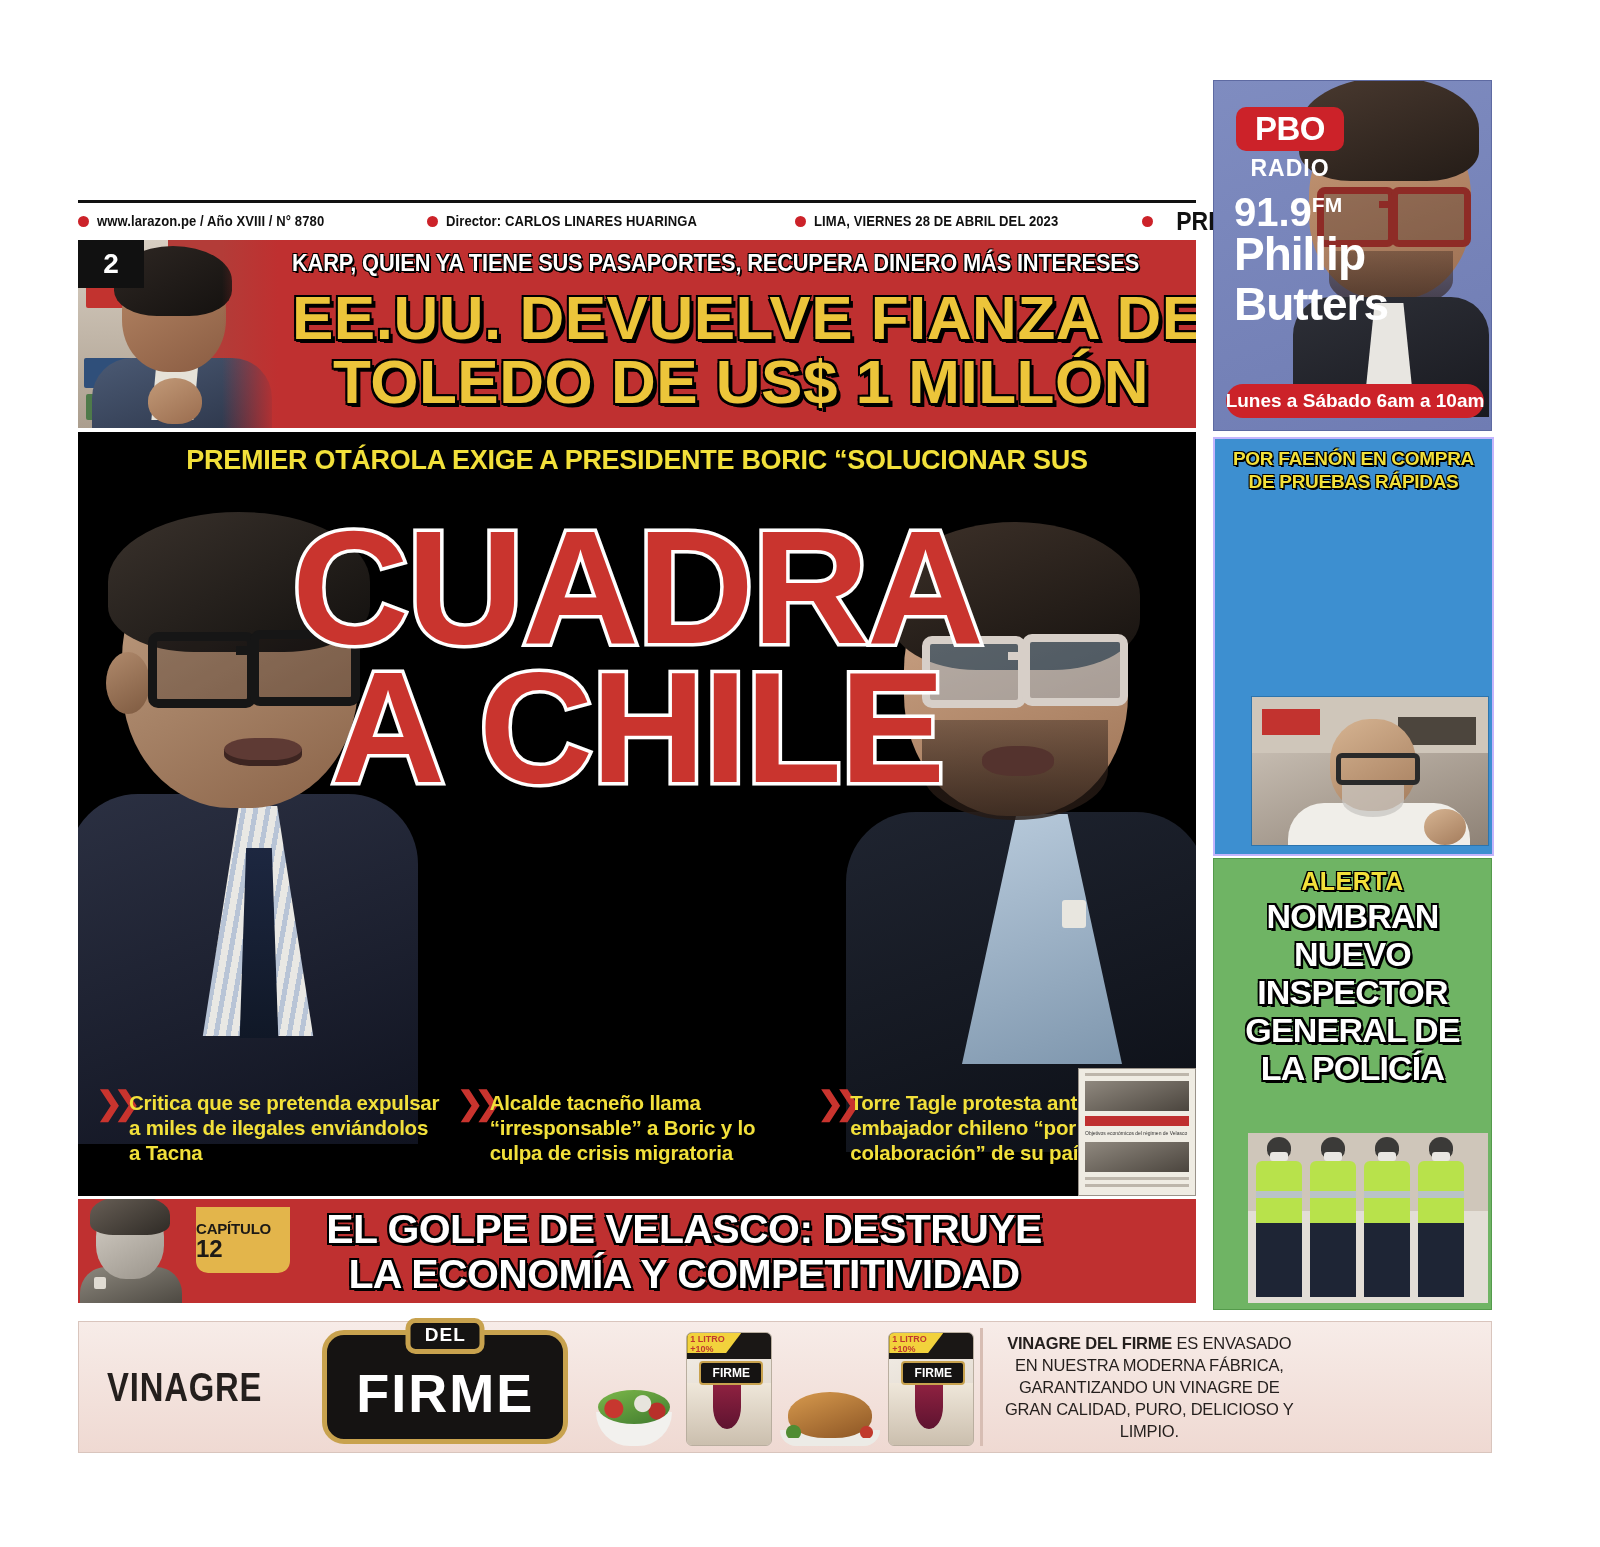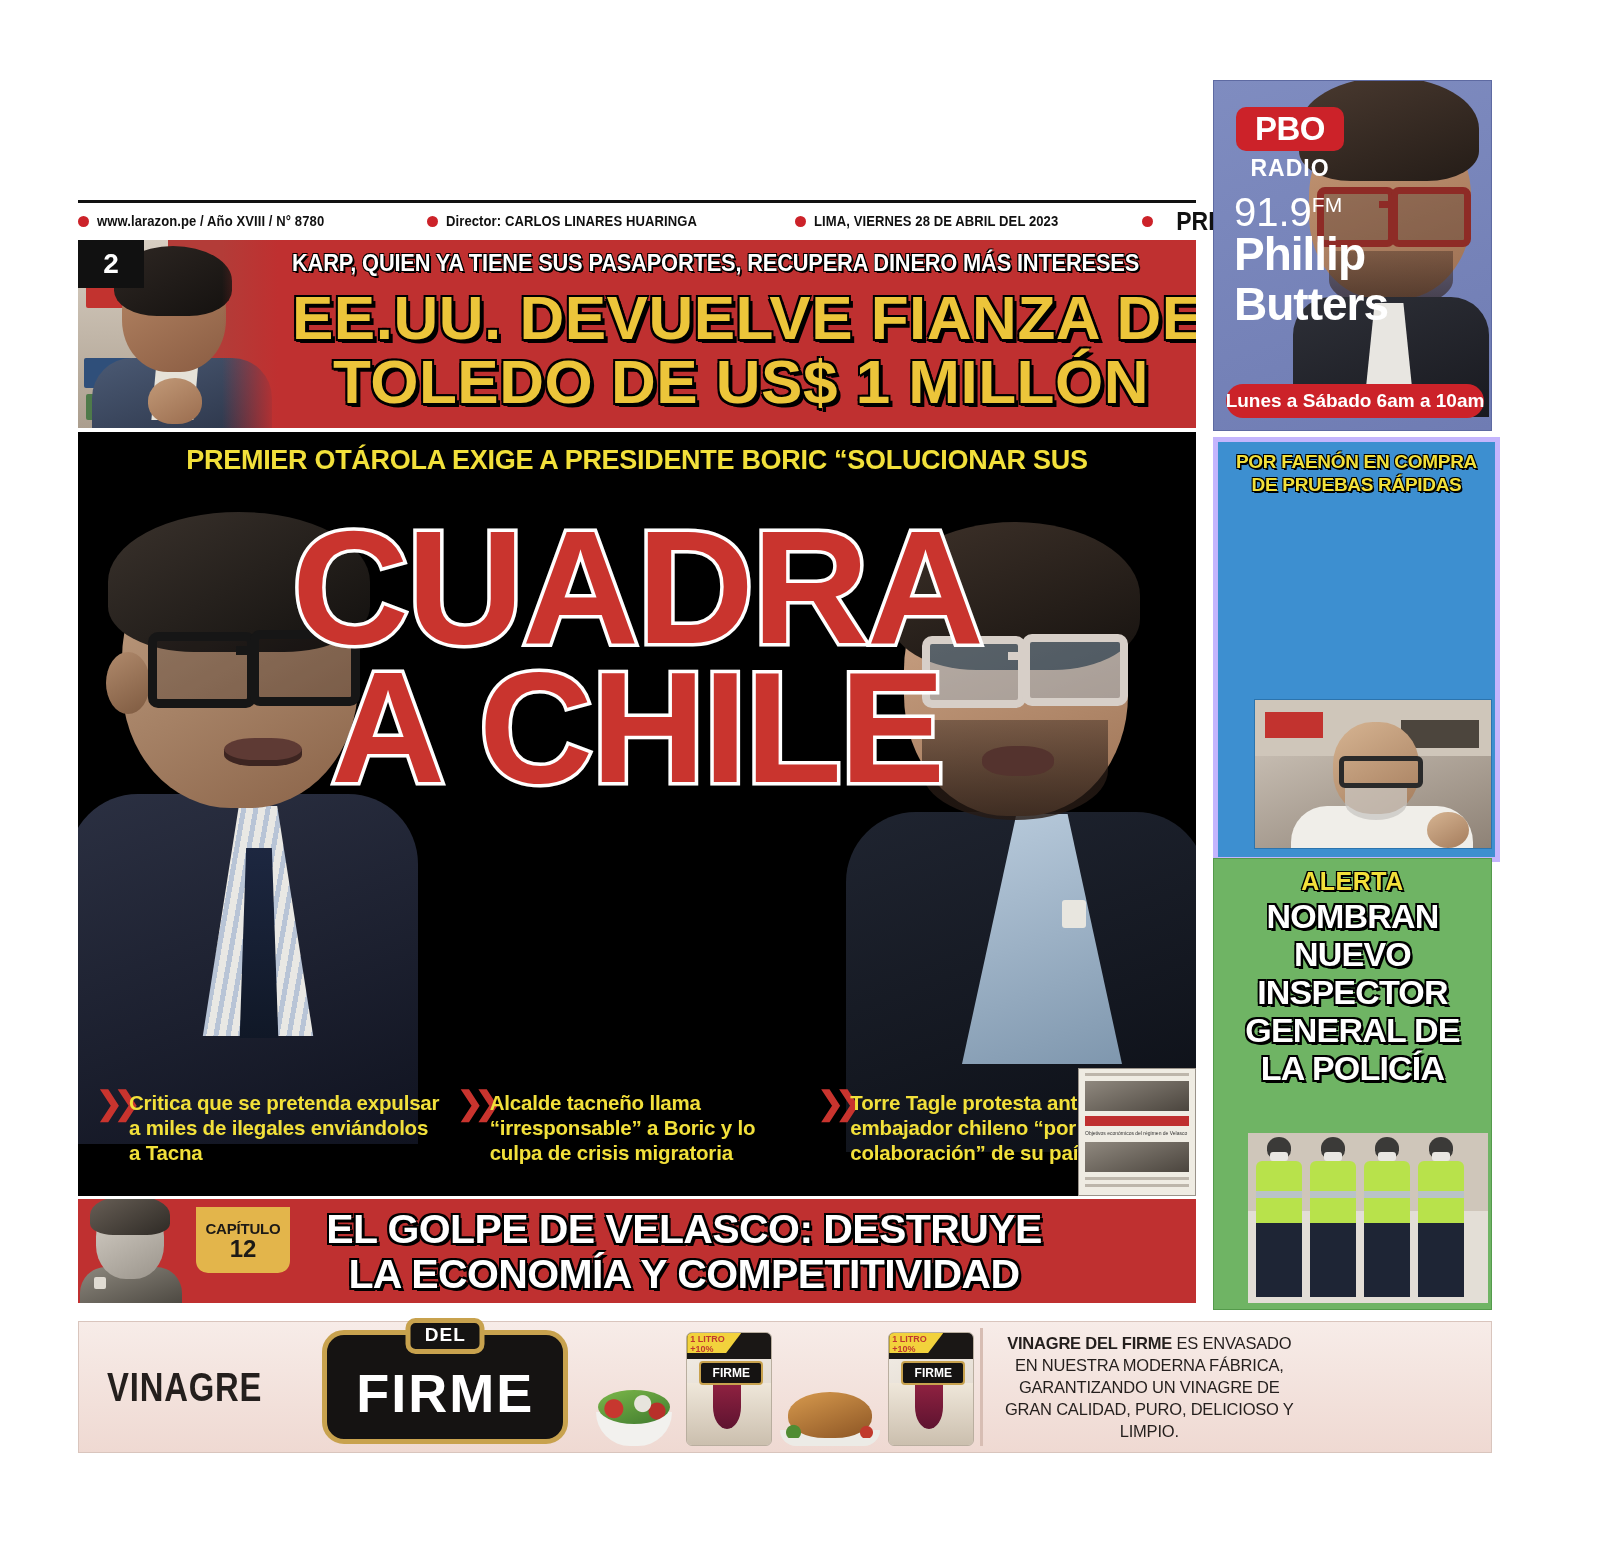--- a/index.html
+++ b/index.html
@@ -75,21 +75,21 @@
   .pf-collar{position:absolute;left:16px;top:222px;width:196px;height:120px;border-radius:38px 38px 0 0;
     background:linear-gradient(160deg,#2e3038,#191a20);}
   .pf-shirt{position:absolute;left:76px;top:228px;width:72px;height:106px;background:#e8e6e1;
     clip-path:polygon(30% 0,70% 0,85% 100%,15% 100%);}
   .pbo-logo{position:absolute;left:22px;top:26px;width:108px;height:44px;background:#cc2229;
     border-radius:10px;display:flex;align-items:center;justify-content:center;
     color:#fff;font-family:"Liberation Sans",sans-serif;font-weight:bold;font-size:33px;letter-spacing:-.5px;}
   .pbo-radio{position:absolute;left:22px;top:74px;width:108px;text-align:center;color:#fff;
     font-family:"Liberation Sans",sans-serif;font-weight:bold;font-size:23px;letter-spacing:1px;}
   .pbo-freq{position:absolute;left:20px;top:102px;color:#fff;font-family:"Liberation Sans",sans-serif;
-    font-weight:normal;font-size:40px;line-height:44px;}
+    font-weight:bold;font-size:40px;line-height:44px;}
   .pbo-freq .fm{font-size:21px;vertical-align:super;}
   .pbo-name{position:absolute;left:20px;top:148px;color:#fff;font-family:"Liberation Sans",sans-serif;
     font-weight:bold;font-size:46px;line-height:50px;letter-spacing:-1px;}
   .pbo-sched{position:absolute;left:12px;bottom:12px;width:258px;height:34px;background:#cc2229;
     border-radius:17px;display:flex;align-items:center;justify-content:center;color:#fff;
     font-family:"Liberation Sans",sans-serif;font-weight:bold;font-size:19px;white-space:nowrap;}
 
   
   .main{position:absolute;left:78px;top:432px;width:1118px;height:764px;background:#000;overflow:hidden;}
   .main-photo-l{position:absolute;left:0;top:44px;width:340px;height:660px;}
@@ -149,21 +149,21 @@
     color:#f2e03a;letter-spacing:-.2px;}
   .clip-thumb{position:absolute;right:0;bottom:0;width:116px;height:126px;background:#efece3;
     border:1px solid #9a938a;overflow:hidden;z-index:9;}
   .ct-row{height:3px;background:#bdb6ab;margin:4px 6px;}
   .ct-img{height:30px;margin:5px 6px;background:linear-gradient(160deg,#8f887e,#4b453e);}
   .ct-red{height:10px;margin:4px 6px;background:#bf3030;}
   .ct-cap{font-size:5px;color:#333;margin:2px 6px;font-family:"Liberation Sans",sans-serif;line-height:7px;}
 
   
   .blue{position:absolute;left:1213px;top:437px;width:277px;height:415px;background:#3d8fd0;
-    overflow:hidden;border:5px solid #c4b5fd;}
+    overflow:hidden;border:2px solid #c4b5fd;}
   .blue-kicker{margin:8px 6px 0;text-align:center;font-family:"Liberation Sans",sans-serif;
     font-weight:bold;font-size:19px;line-height:23px;color:#f2e03a;letter-spacing:-.3px;
     text-shadow:1.5px 1.5px 0 #000,-1px -1px 0 #000,1px -1px 0 #000,-1px 1px 0 #000;}
   .blue-head{margin:2px 4px 0;text-align:center;font-family:"Liberation Sans",sans-serif;
     font-weight:bold;font-size:31px;line-height:35px;color:#fff;letter-spacing:-.6px;
     text-shadow:2.5px 2.5px 0 #000,-1.6px -1.6px 0 #000,1.6px -1.6px 0 #000,-1.6px 1.6px 0 #000;}
   .blue-photo{position:absolute;left:36px;bottom:8px;width:236px;height:148px;
     background:linear-gradient(160deg,#d6cdc2,#8e8276);overflow:hidden;border:1px solid #2c74ad;}
   .bp-wall{position:absolute;left:0;top:0;width:100%;height:56px;background:#cfc6ba;}
   .bp-redsign{position:absolute;left:10px;top:12px;width:58px;height:26px;background:#c2332f;}
@@ -199,21 +199,21 @@
   .velasco{position:absolute;left:78px;top:1199px;width:1118px;height:104px;background:#bf3030;overflow:hidden;}
   .vel-photo{position:absolute;left:0;top:0;width:104px;height:104px;overflow:hidden;}
   .vp-head{position:absolute;left:18px;top:4px;width:68px;height:76px;border-radius:44%;
     background:linear-gradient(150deg,#d8d2c9,#9a948b);}
   .vp-hair{position:absolute;left:12px;top:-4px;width:80px;height:40px;border-radius:52% 52% 30% 30%;
     background:linear-gradient(150deg,#6a6158,#2e2a25);}
   .vp-body{position:absolute;left:2px;top:68px;width:102px;height:40px;border-radius:26px 26px 0 0;
     background:linear-gradient(160deg,#8d887e,#4a463f);}
   .vp-med{position:absolute;left:16px;top:78px;width:12px;height:12px;background:#e0dbd2;border-radius:2px;}
   .chapbadge{position:absolute;left:118px;top:8px;width:94px;height:66px;background:#e3b54b;
-    border-radius:0 0 12px 12px;display:flex;flex-direction:column;align-items:center;justify-content:center;
+    border-radius:0 0 12px 12px;display:flex;flex-direction:column;justify-content:center;
     font-family:"Liberation Sans",sans-serif;font-weight:bold;color:#1d1a16;}
   .chap-l1{font-size:15px;letter-spacing:-.2px;}
   .chap-l2{font-size:24px;line-height:24px;}
   .vel-txt{position:absolute;left:224px;right:130px;top:8px;text-align:center;}
   .vel-line{font-family:"Liberation Sans",sans-serif;font-weight:bold;font-size:41px;line-height:45px;
     color:#fff;letter-spacing:-.6px;white-space:nowrap;
     text-shadow:3px 3px 0 #000,-2px -2px 0 #000,2px -2px 0 #000,-2px 2px 0 #000;}
 
   
   .ad{position:absolute;left:78px;top:1321px;width:1412px;height:130px;

